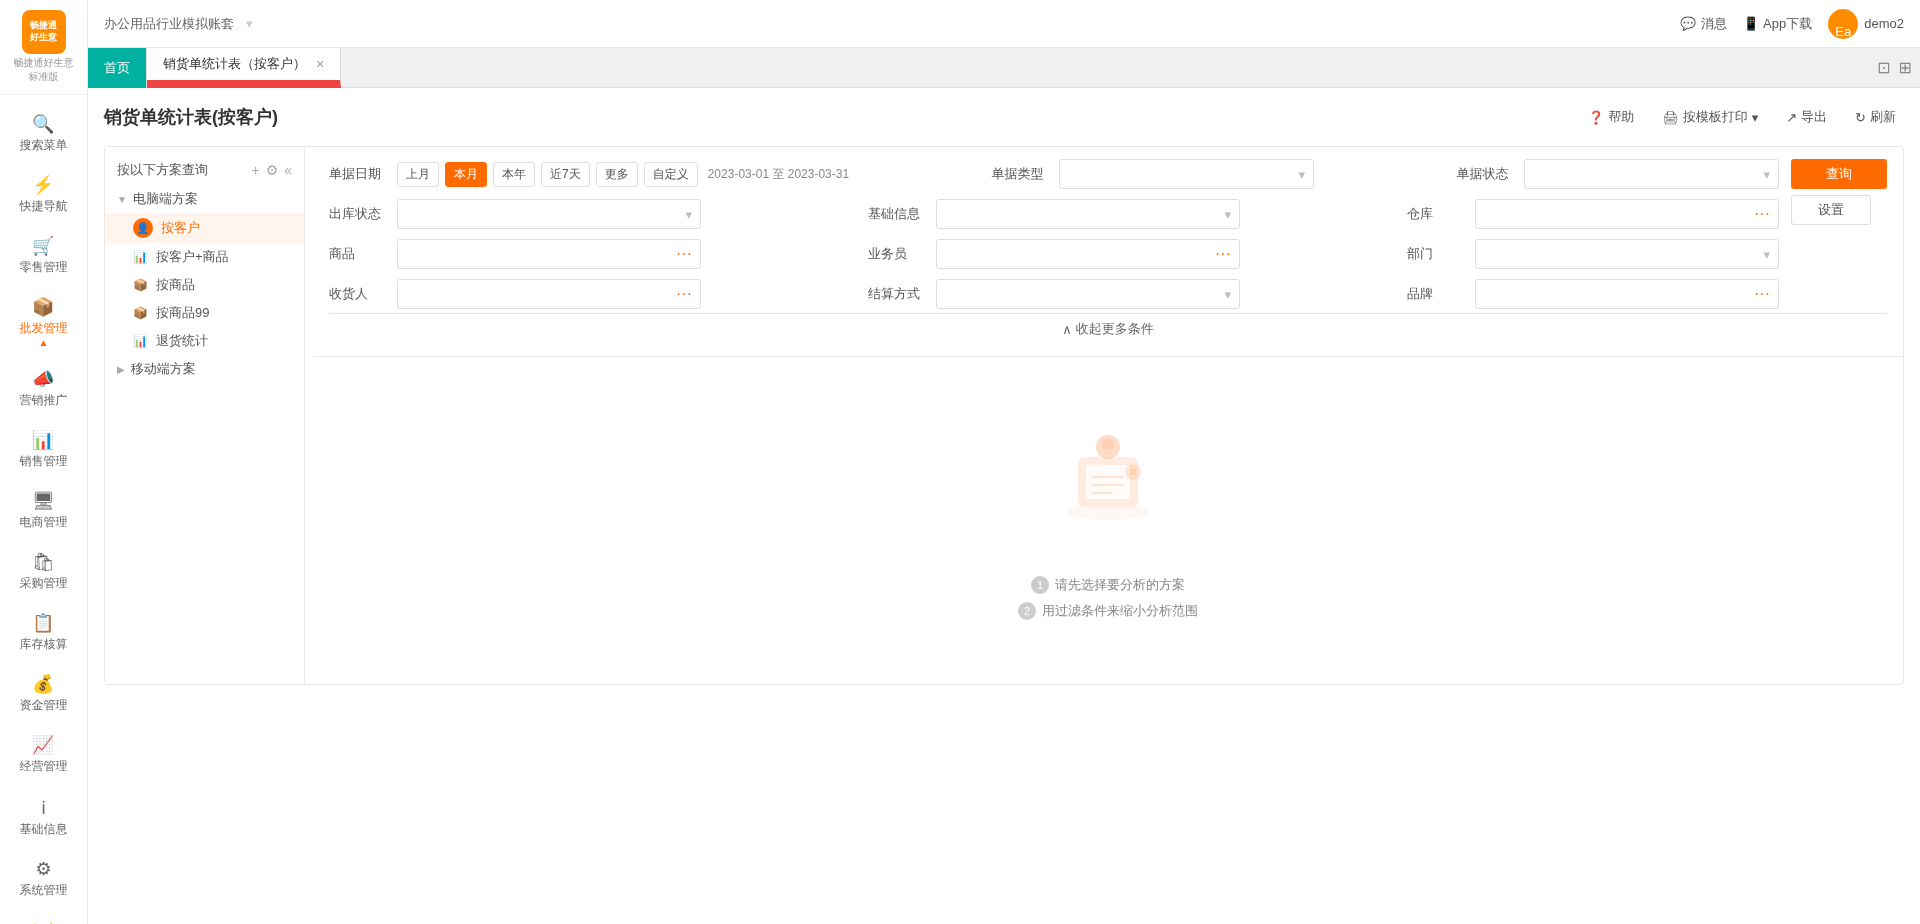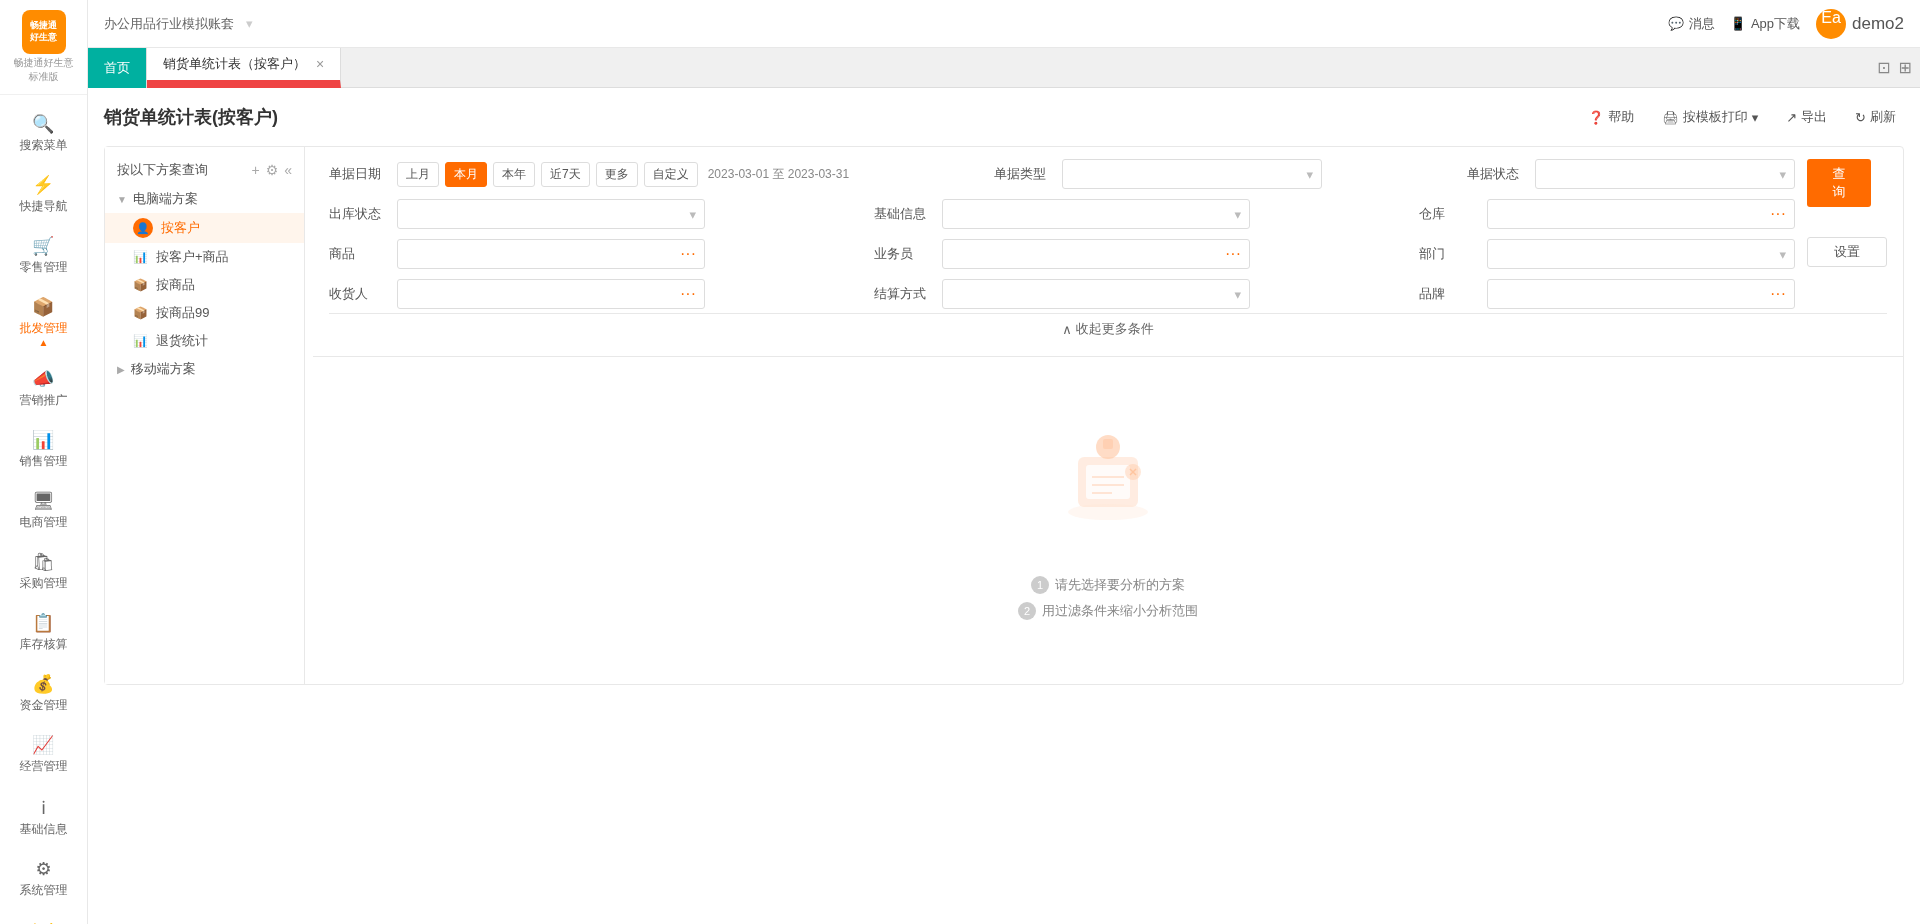--- a/index.html
+++ b/index.html
@@ -18,21 +18,21 @@
     
     .main-area { flex: 1; display: flex; flex-direction: column; height: 100%; overflow: hidden; }
 
     
     .top-bar { height: 48px; background: #fff; border-bottom: 1px solid #e8e8e8; display: flex; align-items: center; padding: 0 16px; justify-content: space-between; flex-shrink: 0; }
     .top-bar-left { display: flex; align-items: center; gap: 8px; }
     .breadcrumb-text { font-size: 13px; color: #666; }
     .breadcrumb-arrow { color: #ccc; margin: 0 4px; }
     .top-bar-right { display: flex; align-items: center; gap: 16px; }
     .top-bar-btn { display: flex; align-items: center; gap: 4px; font-size: 13px; color: #555; cursor: pointer; }
-    .user-avatar { width: 30px; height: 30px; border-radius: 50%; background: #ff8c00; display: flex; align-items: flex-start; justify-content: center; color: white; font-size: 16px; cursor: pointer; overflow: hidden; }
+    .user-avatar { width: 30px; height: 30px; border-radius: 50%; background: #ff8c00; display: flex; align-items: flex-end; justify-content: center; color: white; font-size: 13px; cursor: pointer; overflow: hidden; }
 
     
     .tab-bar { height: 40px; background: #f0f0f0; display: flex; align-items: center; padding: 0 0; flex-shrink: 0; border-bottom: 1px solid #ddd; }
     .tab-item { height: 40px; display: flex; align-items: center; padding: 0 16px; cursor: pointer; font-size: 13px; color: #555; border-right: 1px solid #ddd; background: #f0f0f0; gap: 6px; }
     .tab-item.active { background: #fff; color: #333; font-weight: 500; border-bottom: 8px solid #ef4444; }
     .tab-item.home { background: #00b0a0; color: #fff; }
     .tab-close { color: #999; font-size: 14px; cursor: pointer; margin-left: 4px; }
     .tab-bar-right { margin-left: auto; display: flex; align-items: center; padding-right: 8px; gap: 8px; }
     .tab-bar-icon { font-size: 16px; color: #888; cursor: pointer; }
 
@@ -63,21 +63,21 @@
     .left-panel-header { display: flex; align-items: center; justify-content: space-between; padding: 6px 12px; font-size: 13px; color: #555; }
     .left-panel-title { font-weight: 500; }
     .left-panel-icons { display: flex; gap: 6px; color: #aaa; }
     .left-panel-icon { cursor: pointer; font-size: 14px; }
     .tree-item { display: flex; align-items: center; padding: 5px 12px; cursor: pointer; font-size: 13px; color: #555; gap: 4px; }
     .tree-item.active { background: #fff5ec; color: #ff6b00; }
     .tree-item-arrow { font-size: 10px; color: #aaa; margin-right: 2px; }
     .tree-sub-item { padding-left: 28px; }
 
     
-    .query-btn { background: #ff6b00; color: #fff; border: none; border-radius: 3px; padding: 6px 20px; font-size: 13px; cursor: pointer; display: block; width: 64px; margin-bottom: 24px; }
+    .query-btn { background: #ff6b00; color: #fff; border: none; border-radius: 3px; padding: 6px 20px; font-size: 13px; cursor: pointer; display: block; width: 96px; margin-bottom: 0; }
     .settings-btn { background: #fff; color: #555; border: 1px solid #ddd; border-radius: 3px; padding: 5px 4px; font-size: 13px; cursor: pointer; display: block; width: 80px; }
 
     
     .empty-state { display: flex; flex-direction: column; align-items: center; justify-content: center; padding: 60px 0; }
     .empty-icon { font-size: 80px; margin-bottom: 16px; opacity: 0.5; }
     .empty-text { color: #888; font-size: 13px; margin: 4px 0; display: flex; align-items: center; gap: 6px; }
     .empty-num { width: 18px; height: 18px; border-radius: 50%; background: #ccc; color: #fff; font-size: 11px; display: inline-flex; align-items: center; justify-content: center; }
 
     .filter-main { display: flex; gap: 12px; align-items: flex-start; }
     .filter-fields { flex: 1; }
@@ -169,21 +169,21 @@
         <span>消息</span>
       </div>
       <div class="top-bar-btn">
         <span>📱</span>
         <span>App下载</span>
       </div>
       <div style="display:flex;align-items:center;gap:6px;cursor:pointer;">
         <div class="user-avatar">
           <span>Ea</span>
         </div>
-        <span style="font-size:17px;color:#555;">demo2</span>
+        <span style="font-size:13px;color:#555;">demo2</span>
       </div>
     </div>
   </div>
 
   <div class="tab-bar">
     <div class="tab-item home">
       <span>首页</span>
     </div>
     <div class="tab-item active">
       <span>销货单统计表（按客户）</span>

